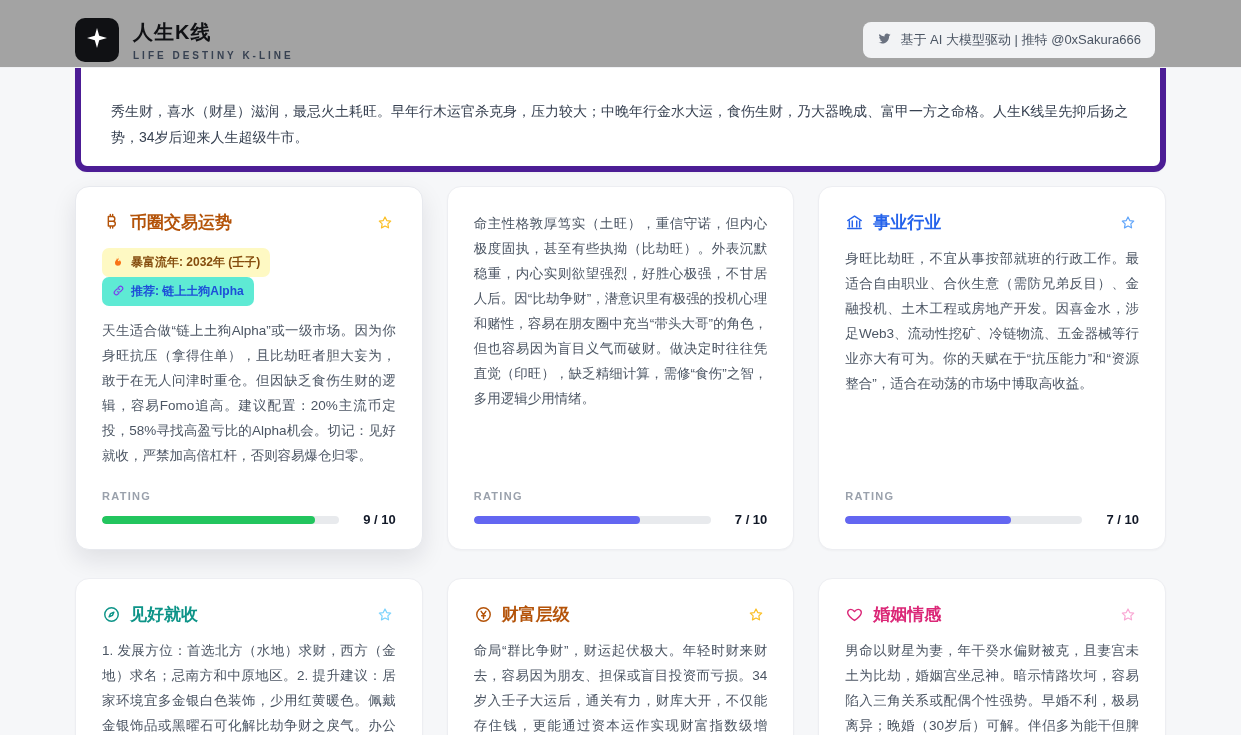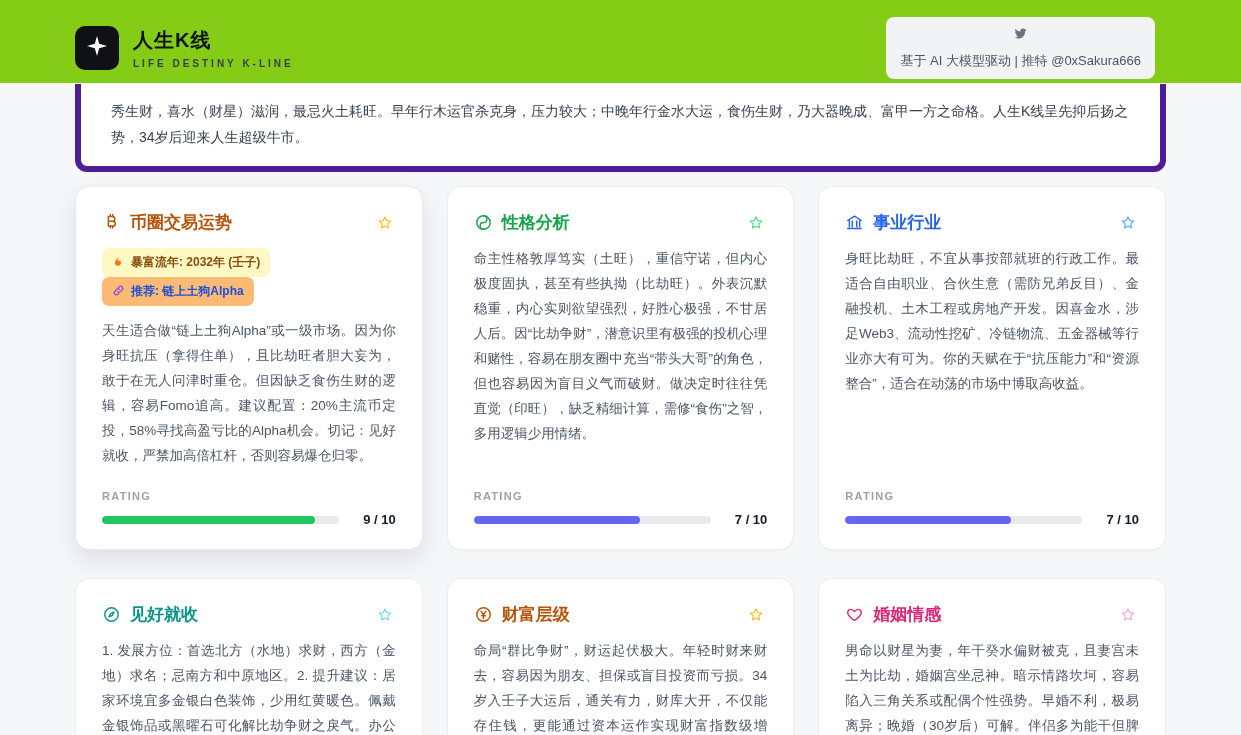--- a/index.html
+++ b/index.html
@@ -5,39 +5,39 @@
   * { margin:0; padding:0; box-sizing:border-box; }
   html,body { width:1241px; height:735px; overflow:hidden; }
   body {
     font-family:"Liberation Sans","DejaVu Sans",sans-serif;
     background:#f6f7f9; color:#1f2937;
   }
   .viewport { position:relative; width:1241px; height:735px; overflow:hidden; }
 
   
   header {
-    position:absolute; top:0; left:0; right:0; height:84px;
-    background:#84cc16; z-index:10;
+    position:absolute; top:0; left:0; right:0; height:68px;
+    background:#a3a3a3; z-index:10;
     display:flex; align-items:center; justify-content:space-between;
     padding:12px 86px 0 75px;
     border-bottom:1px solid #f0f1f4;
   }
   .logo-wrap { display:flex; align-items:center; }
   .logo {
     width:44px; height:44px; background:#101114; border-radius:10px;
     display:flex; align-items:center; justify-content:center;
   }
   .logo svg { width:24px; height:24px; }
   .logo-text { margin-left:14px; }
   .app-title { font-size:20px; font-weight:700; color:#101114; letter-spacing:1px; }
   .app-subtitle { font-size:10px; letter-spacing:3px; color:#374151; margin-top:4px; font-weight:600; }
   .header-badge {
     display:flex; align-items:center; gap:8px;
     background:#f2f3f5; border-radius:8px; padding:9px 14px;
-    font-size:13px; color:#4b5563; cursor:pointer;flex-direction:column;
+    font-size:13px; color:#4b5563; cursor:pointer;
   }
   .header-badge svg { width:15px; height:15px; }
 
   
   main { position:absolute; top:84px; left:75px; right:75px; }
 
   .intro-card {
     background:#fff; border:6px solid #4c1d95; border-radius:12px;
     margin-top:-34px; padding:42px 30px 16px;
     box-shadow:0 1px 2px rgba(16,24,40,.03);
@@ -133,21 +133,21 @@
         </div>
         <div class="badges">
           <span class="badge" style="color: rgb(133, 77, 14); background-color: rgb(254, 249, 195);">
             <span>
               <svg viewBox="0 0 24 24">
                   <path d="M12 2c2 4-2 5-1 8 .7 2 3 2 3-1 2 2 3.2 4.1 2.6 6.3A5.8 5.8 0 0111 20a5.9 5.9 0 01-5.5-6.1C5.8 10.4 9 9.4 9 6c1.5 1 2.3 2.1 2.4 3.6C12.7 7.6 12.8 4.8 12 2z" fill="#f97316"></path>
                 </svg>
             </span>
             <span>暴富流年: 2032年 (壬子)</span>
           </span>
-          <span class="badge" style="color: rgb(29, 78, 216); background-color: #fdba74;">
+          <span class="badge" style="color: rgb(29, 78, 216); background-color: #5eead4;">
             <span>
               <svg viewBox="0 0 24 24" fill="none" stroke="#7c3aed" stroke-width="2" stroke-linecap="round">
                   <path d="M10 14a4 4 0 005.7 0l3-3a4 4 0 00-5.7-5.7l-1.6 1.6M14 10a4 4 0 00-5.7 0l-3 3a4 4 0 005.7 5.7l1.6-1.6"></path>
                 </svg>
             </span>
             <span>推荐: 链上土狗Alpha</span>
           </span>
         </div>
         <p class="card-body">天生适合做“链上土狗Alpha”或一级市场。因为你身旺抗压（拿得住单），且比劫旺者胆大妄为，敢于在无人问津时重仓。但因缺乏食伤生财的逻辑，容易Fomo追高。建议配置：20%主流币定投，58%寻找高盈亏比的Alpha机会。切记：见好就收，严禁加高倍杠杆，否则容易爆仓归零。</p>
         <div class="rating">
@@ -155,36 +155,20 @@
           <div class="rating-row">
             <div class="track">
                 <div class="fill" style="width: 90%; background-color: rgb(34, 197, 94);"></div>
               </div>
             <div class="score">9 / 10</div>
           </div>
         </div>
       </article>
 
       <article class="card">
-        <div class="card-head">
-          <div class="card-title" style="color: rgb(22, 163, 74);">
-            <span class="icon">
-              <svg viewBox="0 0 24 24" fill="none" stroke="currentColor" stroke-width="1.8">
-                  <circle cx="12" cy="12" r="8.5"></circle>
-                  <path d="M12 3.5a4.25 4.25 0 010 8.5 4.25 4.25 0 000 8.5"></path>
-                </svg>
-            </span>
-            <span>性格分析</span>
-          </div>
-          <button class="star" style="color: rgb(74, 222, 128);">
-            <svg viewBox="0 0 24 24" fill="none" stroke="currentColor" stroke-width="1.6" stroke-linejoin="round">
-                <path d="M12 4l2.35 4.76 5.25.76-3.8 3.7.9 5.23L12 16l-4.7 2.47.9-5.23-3.8-3.7 5.25-.76z"></path>
-              </svg>
-          </button>
-        </div>
         <p class="card-body">命主性格敦厚笃实（土旺），重信守诺，但内心极度固执，甚至有些执拗（比劫旺）。外表沉默稳重，内心实则欲望强烈，好胜心极强，不甘居人后。因“比劫争财”，潜意识里有极强的投机心理和赌性，容易在朋友圈中充当“带头大哥”的角色，但也容易因为盲目义气而破财。做决定时往往凭直觉（印旺），缺乏精细计算，需修“食伤”之智，多用逻辑少用情绪。</p>
         <div class="rating">
           <div class="rating-label">RATING</div>
           <div class="rating-row">
             <div class="track">
                 <div class="fill" style="width: 70%; background-color: rgb(99, 102, 241);"></div>
               </div>
             <div class="score">7 / 10</div>
           </div>
         </div>

